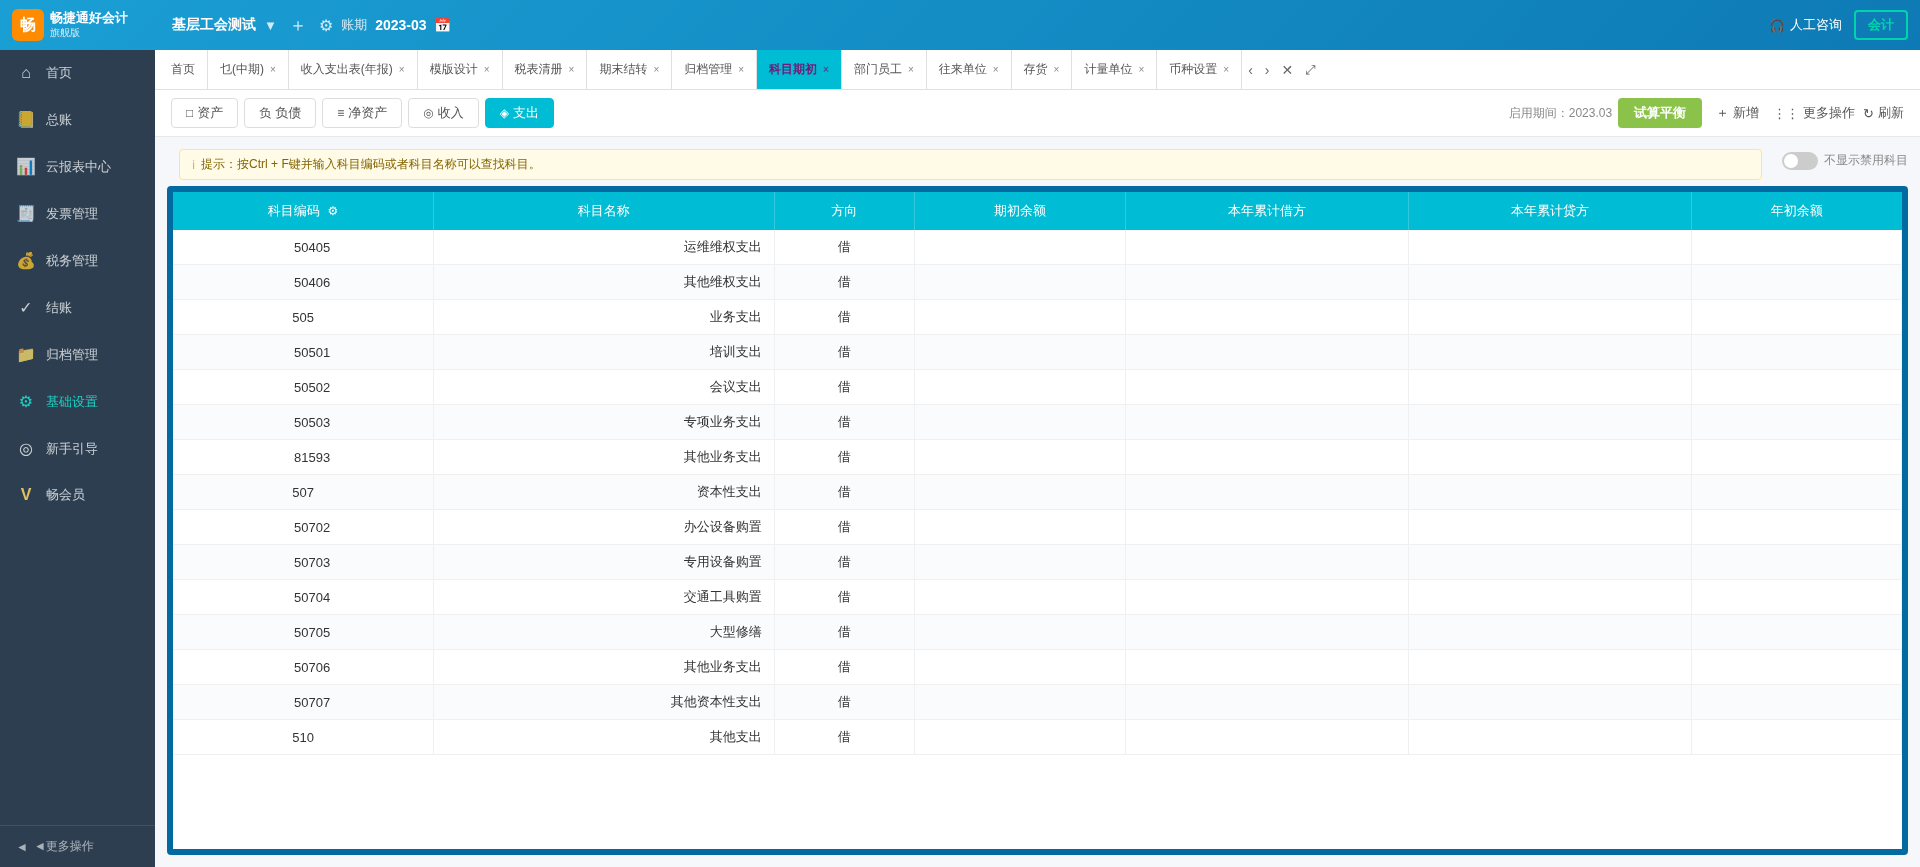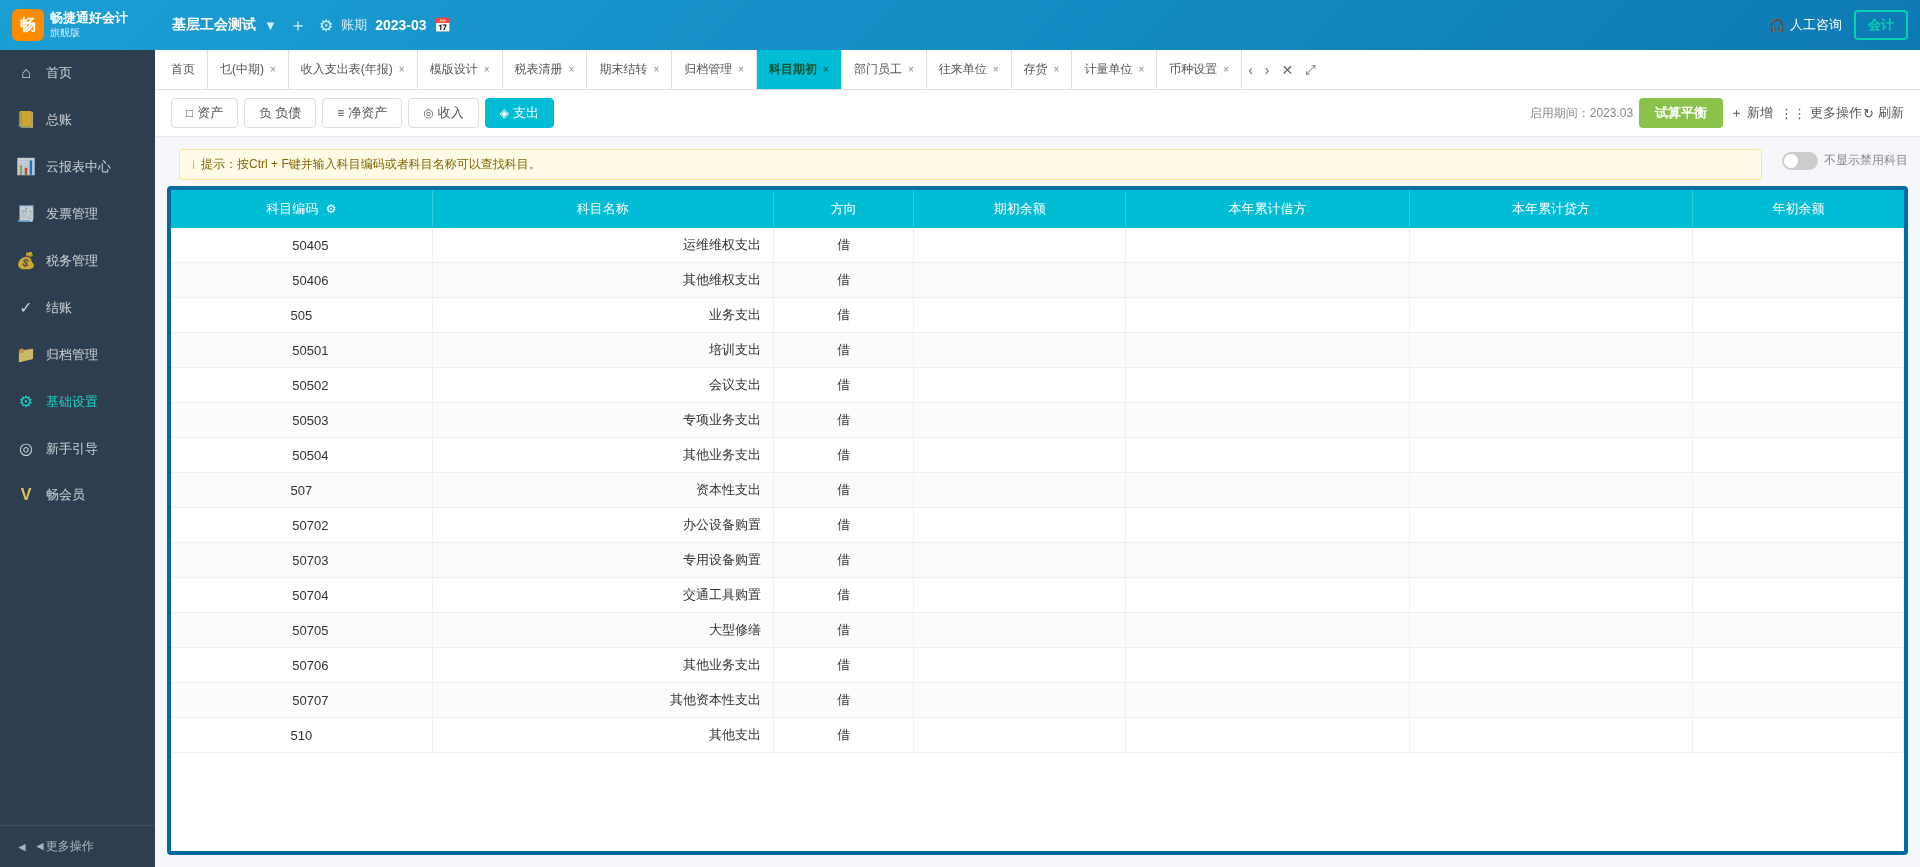--- a/index.html
+++ b/index.html
@@ -145,21 +145,21 @@
       height: 40px;
       border-right: 1px solid #e0e0e0;
       cursor: pointer;
       white-space: nowrap;
       font-size: 12px;
       color: #555;
       flex-shrink: 0;
     }
     .tab.active {
       background: #00bcd4;
-      color: #14532d;
+      color: #701a75;
       font-weight: bold;
     }
     .tab .close-x {
       font-size: 10px;
       color: inherit;
       opacity: 0.7;
       margin-left: 2px;
     }
     .tab-nav-btn {
       padding: 0 6px;
@@ -225,21 +225,21 @@
     }
     .filter-tab .ft-icon { font-size: 12px; }
     .period-info {
       margin-left: auto;
       color: #888;
       font-size: 12px;
     }
     .toolbar-right {
       display: flex;
       align-items: center;
-      gap: 1px;
+      gap: 8px;
     }
     .btn-balance {
       background: #8bc34a;
       color: white;
       padding: 6px 16px;
       border-radius: 4px;
       cursor: pointer;
       font-size: 13px;
       font-weight: bold;
       border: none;
@@ -310,21 +310,21 @@
       transition: left 0.2s;
     }
 
     
     .table-wrapper {
       flex: 1;
       overflow-y: auto;
       margin: 6px 12px 12px;
       background: white;
       border-radius: 4px;
-      border: 4px solid #0369a1;
+      border: 6px solid #0369a1;
     }
     table {
       width: 100%;
       border-collapse: collapse;
     }
     thead tr {
       background: #00bcd4;
       color: white;
     }
     thead th {
@@ -622,21 +622,21 @@
               <tr>
       <td style="padding-left:30px;">50503</td>
       <td>专项业务支出</td>
       <td style="text-align:center;">借</td>
       <td></td>
       <td></td>
       <td></td>
       <td></td>
     </tr>
               <tr>
-      <td style="padding-left:30px;">50504</td>
+      <td style="padding-left:30px;">81593</td>
       <td>其他业务支出</td>
       <td style="text-align:center;">借</td>
       <td></td>
       <td></td>
       <td></td>
       <td></td>
     </tr>
               <tr>
       <td style="padding-left:12px;">507</td>
       <td>资本性支出</td>

